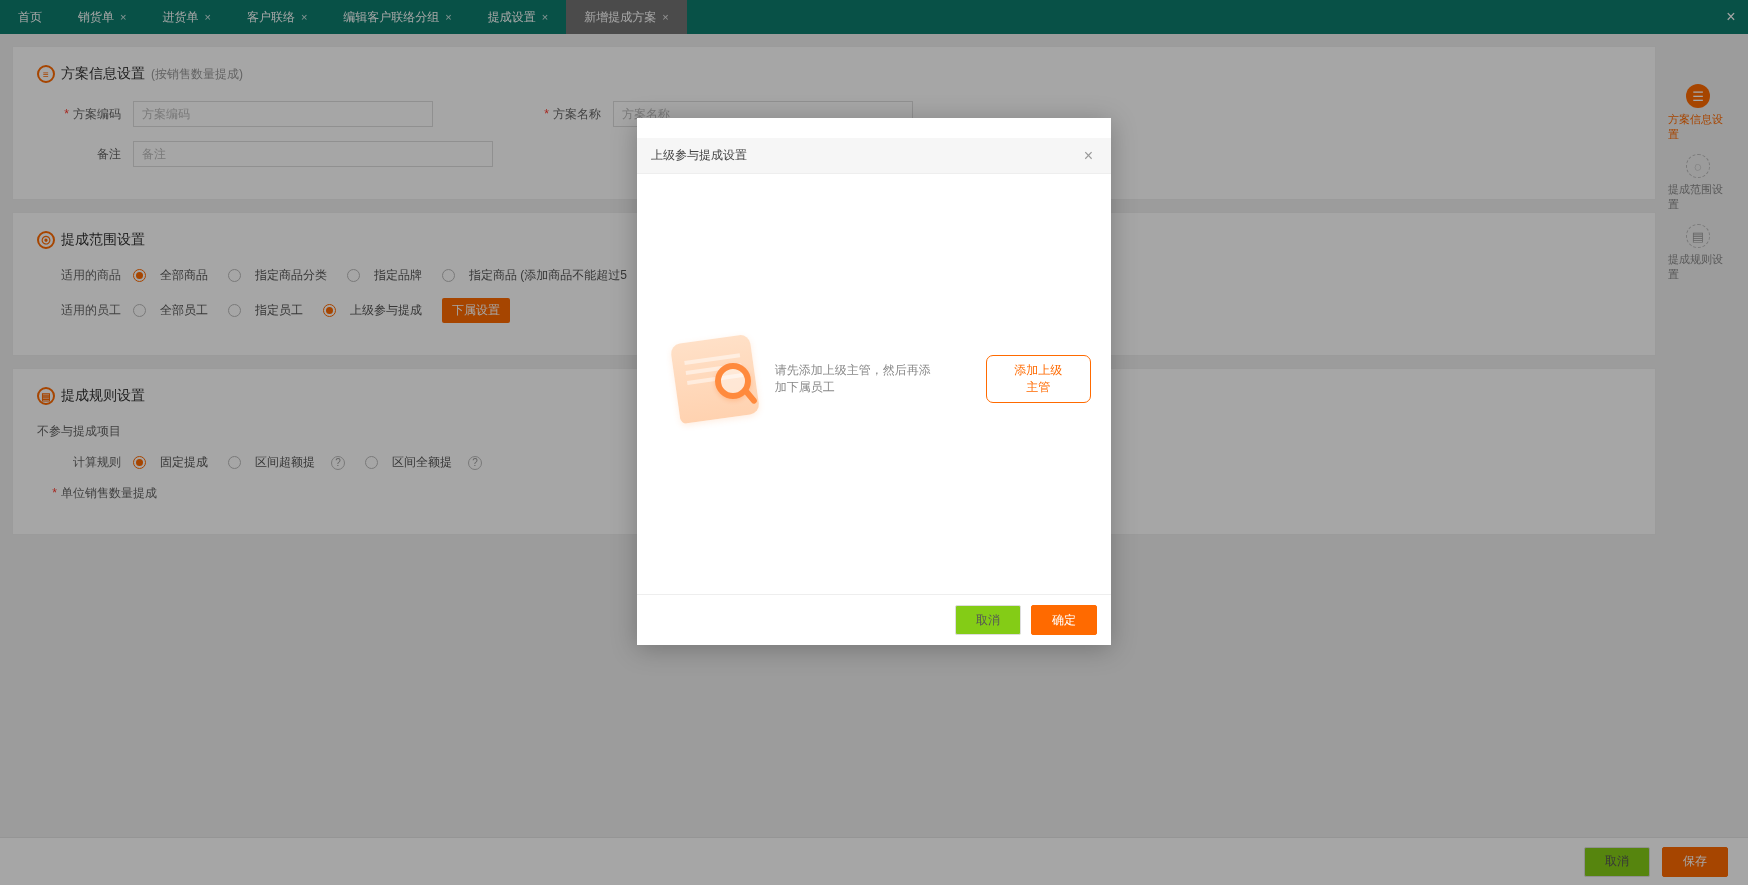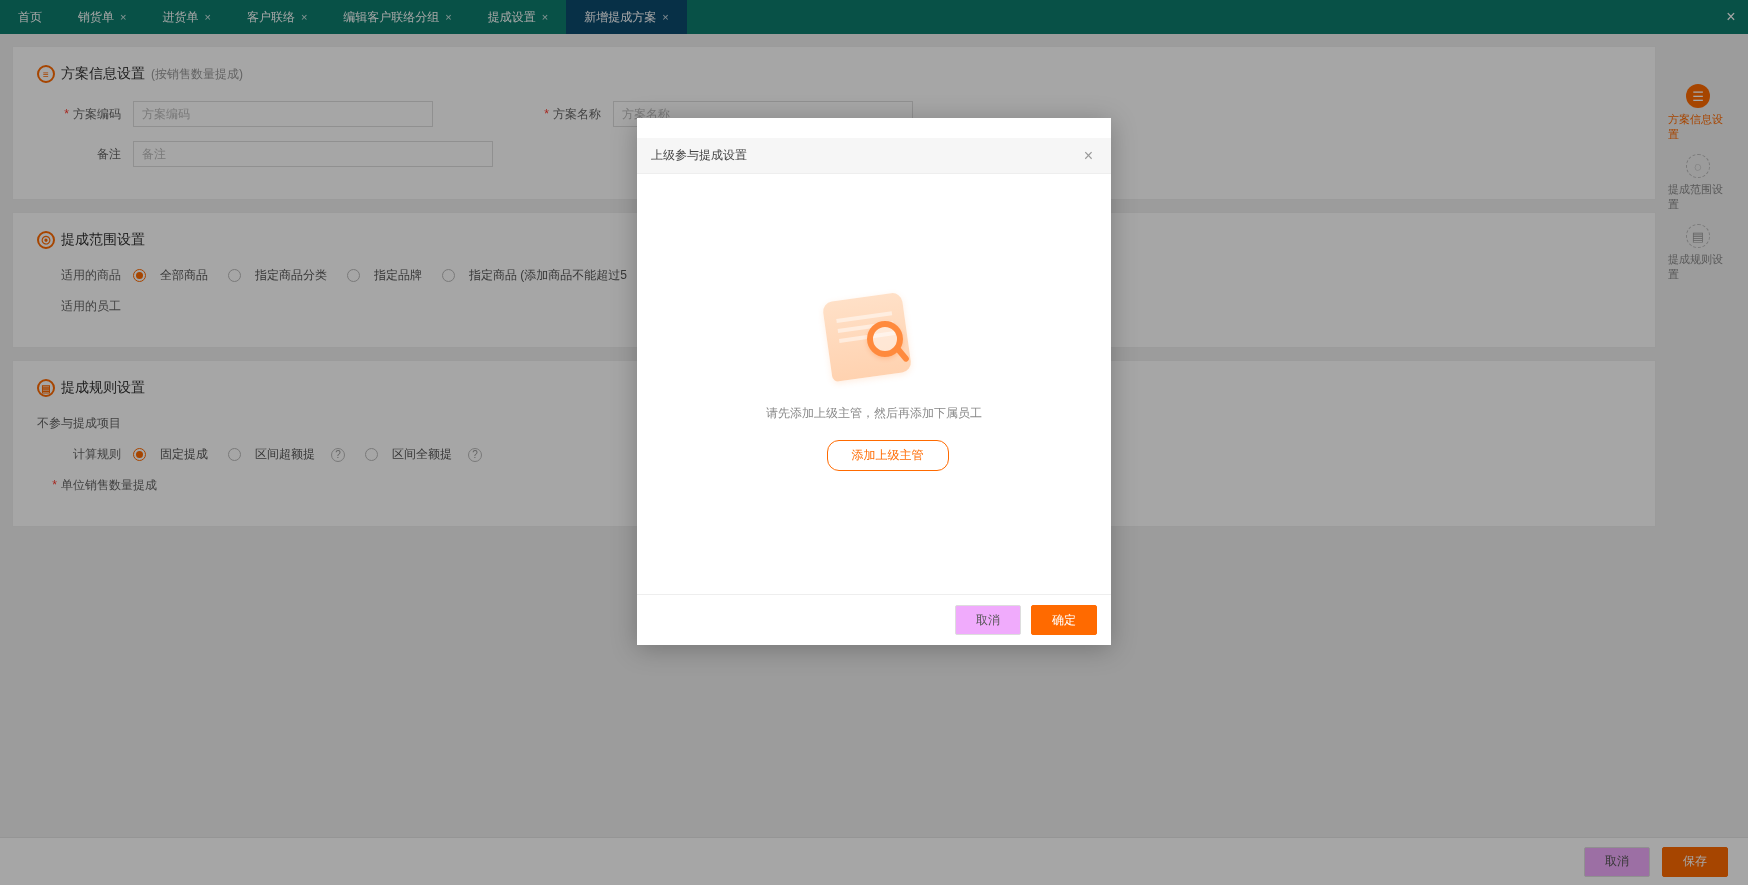--- a/index.html
+++ b/index.html
@@ -24,21 +24,21 @@
     .tab {
       padding: 0 18px;
       display: flex;
       align-items: center;
       font-size: 12px;
       position: relative;
       cursor: pointer;
       white-space: nowrap;
     }
     .tab.active {
-      background: #0c4a6e;
+      background: #737373;
     }
     .tab .close-x {
       margin-left: 6px;
       font-size: 11px;
       opacity: 0.8;
     }
     .tabs-close-all {
       position: absolute;
       right: 0;
       top: 0;
@@ -238,21 +238,21 @@
       gap: 12px;
       padding: 0 20px;
     }
     .btn {
       height: 30px;
       padding: 0 20px;
       font-size: 12px;
       cursor: pointer;
       border-radius: 2px;
     }
-    .btn-default { background: #f0abfc; border: 1px solid #ddd; color: #555; }
+    .btn-default { background: #84cc16; border: 1px solid #ddd; color: #555; }
     .btn-primary { background: #ff6a00; border: 1px solid #ff6a00; color: #fff; }
     .dim-overlay {
       position: absolute;
       inset: 0;
       background: rgba(0,0,0,0.35);
       z-index: 5;
     }
     .modal {
       position: absolute;
       left: 50%;
@@ -272,21 +272,20 @@
       border-bottom: 1px solid #eee;
       justify-content: space-between;
       font-size: 12px;
       color: #444;
       margin-top: 20px;
     }
     .modal-close { font-size: 16px; color: #999; cursor: pointer; padding: 0 4px; }
     .modal-body {
       min-height: 420px;
       display: flex;
-      flex-direction: column;
       align-items: center;
       justify-content: center;
       gap: 18px;
       padding: 30px 20px 40px;
     }
     .empty-illus {
       width: 130px;
       height: 100px;
       position: relative;
     }
@@ -327,21 +326,21 @@
       border-radius: 3px;
     }
     .empty-text { color: #888; font-size: 12px; }
     .btn-outline-orange {
       border: 1px solid #ff6a00;
       color: #ff6a00;
       background: #fff;
       padding: 6px 24px;
       font-size: 12px;
       cursor: pointer;
-      border-radius: 12px;
+      border-radius: 7px;
       margin-left: 27px;
     }
     .modal-foot {
       border-top: 1px solid #eee;
       padding: 10px 14px;
       display: flex;
       justify-content: flex-end;
       gap: 10px;
     }
   </style>
@@ -436,20 +435,35 @@
             <span>指定品牌</span>
           </span>
         <span class="rd">
             <span class="dot"></span>
             <span>指定商品 (添加商品不能超过5</span>
           </span>
       </div>
     </div>
     <div class="form-row">
       <span class="form-label">适用的员工</span>
+      <div class="rg">
+        <span class="rd">
+            <span class="dot"></span>
+            <span>全部员工</span>
+          </span>
+        <span class="rd">
+            <span class="dot"></span>
+            <span>指定员工</span>
+          </span>
+        <span class="rd sel">
+            <span class="dot"></span>
+            <span>上级参与提成</span>
+          </span>
+        <button class="btn-orange-sm">下属设置</button>
+      </div>
     </div>
   </div>
 
   <div class="card">
     <div class="card-title">
       <span class="title-icon">▤</span>
       <span>提成规则设置</span>
     </div>
     <div class="form-row">
       <span class="form-label">不参与提成项目</span>

